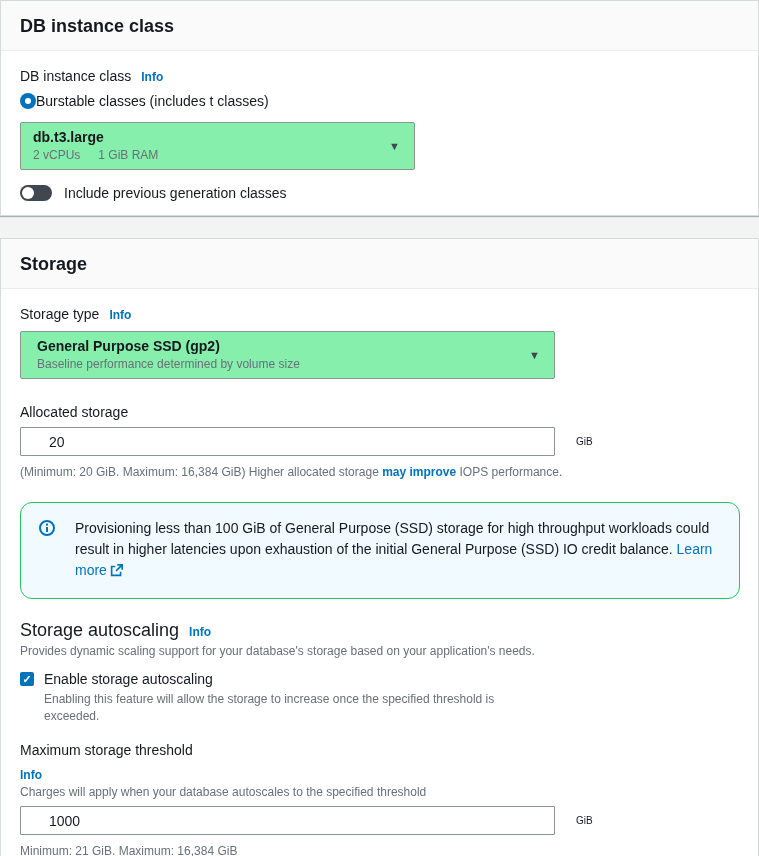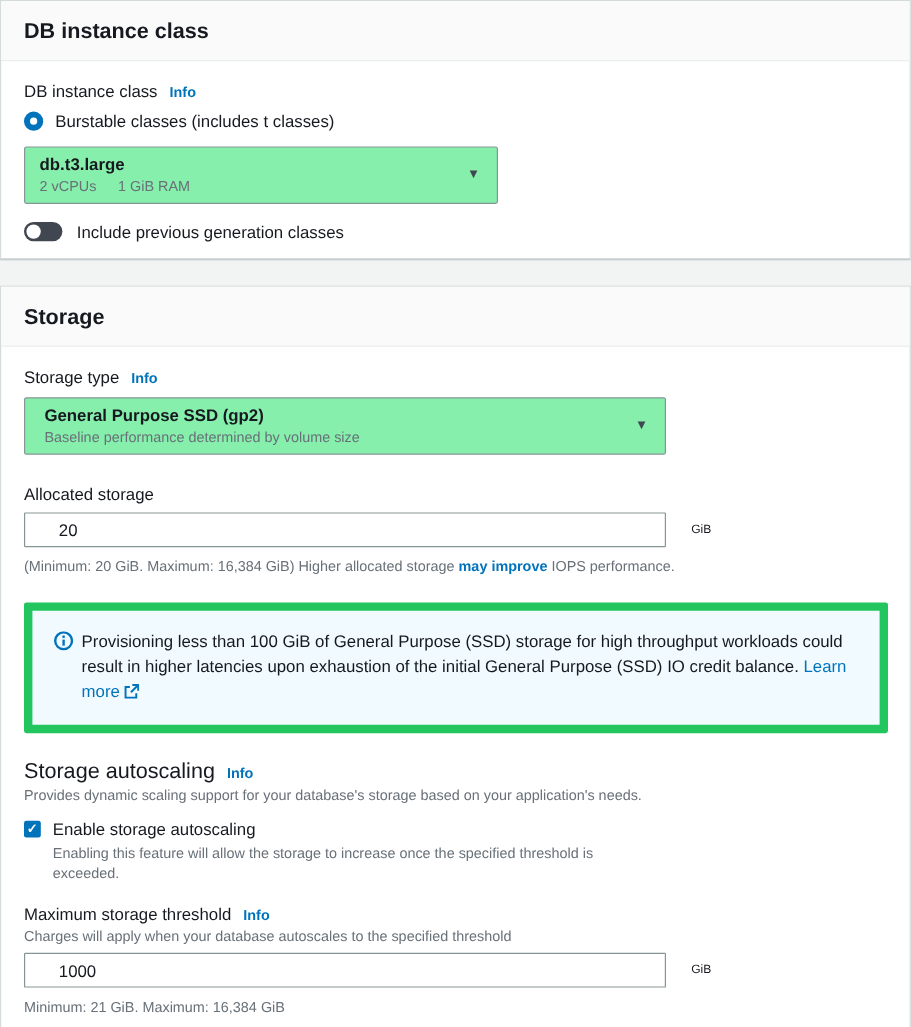--- a/index.html
+++ b/index.html
@@ -22,21 +22,21 @@
     padding: 15px 19px 13px 19px;
   }
   .panel-title { font-size: 18px; font-weight: 700; color: #16191f; }
   .panel-body { padding: 17px 19px 14px 19px; }
 
   .field-label-row { display: flex; align-items: baseline; gap: 10px; margin-bottom: 9px; }
   .field-label { font-size: 14px; color: #16191f; }
   .info-link { font-size: 12px; font-weight: 700; color: #0073bb; text-decoration: none; cursor: pointer; }
 
   
-  .radio-row { display: flex; align-items: center; gap: 10px; margin-bottom: 13px; }
+  .radio-row { display: flex; align-items: center; margin-bottom: 13px; }
   .radio-outer {
     width: 16px; height: 16px; border-radius: 50%;
     background: #0073bb; position: relative; flex: 0 0 auto; cursor: pointer;
   }
   .radio-outer::after {
     content: ""; position: absolute; left: 5px; top: 5px;
     width: 6px; height: 6px; border-radius: 50%; background: #ffffff;
   }
   .radio-label { font-size: 14px; }
 
@@ -77,24 +77,24 @@
     font-size: 14px; color: #16191f; padding: 0 28px;
   }
   .unit-label { font-size: 10px; color: #16191f; }
   .hint { font-size: 12px; color: #687078; }
   .hint-link { color: #0073bb; font-weight: 700; cursor: pointer; }
 
   
   .alert {
     margin-top: 23px; margin-bottom: 21px;
     width: 720px;
-    border: 7px solid #22c55e; border-radius: 2px;
+    border: 1px solid #22c55e; border-radius: 12px;
     background: #f1faff;
     padding: 15px 16px 15px 18px;
-    display: flex; gap: 7px;
+    display: flex; gap: 20px;
   }
   .alert-icon { flex: 0 0 auto; margin-top: 2px; }
   .alert-text { font-size: 14px; line-height: 21px; color: #16191f; max-width: 658px; }
   .alert-link { color: #0073bb; cursor: pointer; text-decoration: none; }
   .ext-icon { display: inline-block; vertical-align: -2px; margin-left: 3px; }
 
   
   .sub-heading-row { display: flex; align-items: baseline; gap: 10px; margin-bottom: 3px; }
   .sub-heading { font-size: 18px; font-weight: 400; color: #16191f; }
   .sub-desc { font-size: 12px; color: #687078; margin-bottom: 13px; }
@@ -105,21 +105,21 @@
     color: #fff; font-size: 11px; font-weight: 700; line-height: 14px;
     text-align: center; cursor: pointer; flex: 0 0 auto;
   }
   .checkbox-label { font-size: 14px; }
   .checkbox-desc {
     font-size: 12px; color: #687078; line-height: 17px;
     margin-left: 24px; max-width: 505px; margin-bottom: 17px;
   }
 
   .field-desc { font-size: 12px; color: #687078; margin-bottom: 7px; margin-top: -3px; }
-  .mt-label-row { margin-bottom: 6px; }
+  .mt-label-row { margin-bottom: 6px; flex-direction: column; }
 </style>
 </head>
 <body>
 
 <section class="panel">
   <div class="panel-header">
     <h2 class="panel-title">DB instance class</h2>
   </div>
   <div class="panel-body">
 

